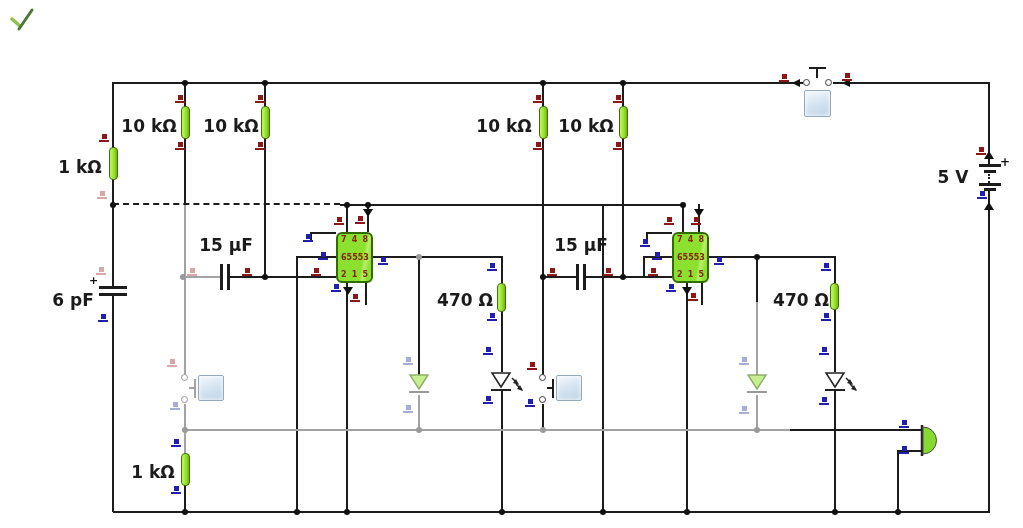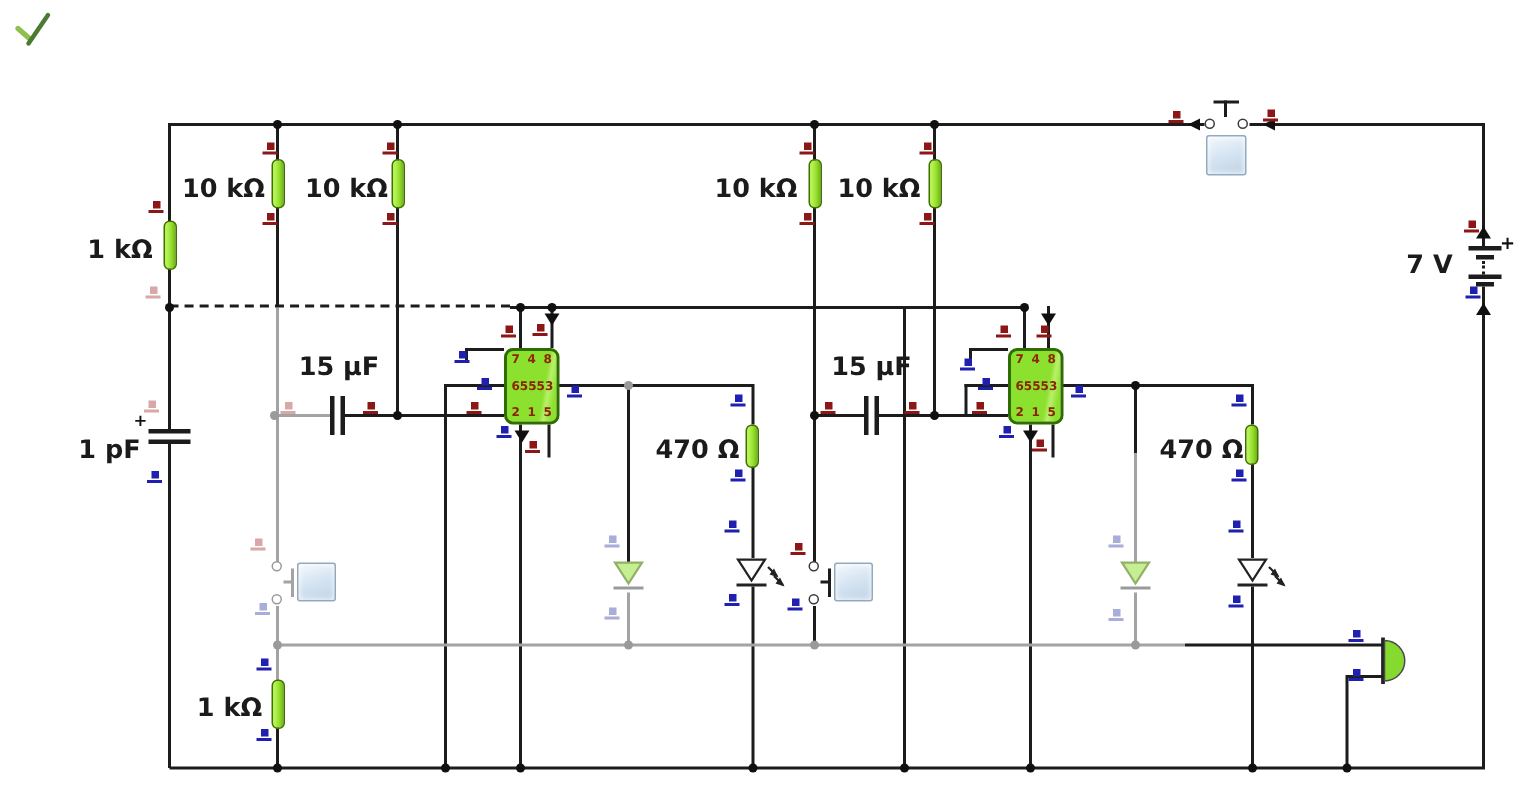--- a/index.html
+++ b/index.html
@@ -327,21 +327,21 @@
   <i class="mk mr" style="left:976px;top:147px"></i>
   <i class="mk mb" style="left:977px;top:191px"></i>
   <i class="mk mb" style="left:899px;top:420px"></i>
   <i class="mk mb" style="left:899px;top:446px"></i>
 
   <b class="lb" style="left:80px;top:157px">1 kΩ</b>
   <b class="lb" style="left:149px;top:116px">10 kΩ</b>
   <b class="lb" style="left:231px;top:116px">10 kΩ</b>
   <b class="lb" style="left:504px;top:116px">10 kΩ</b>
   <b class="lb" style="left:586px;top:116px">10 kΩ</b>
-  <b class="lb" style="left:73px;top:290px">1 pF</b>
+  <b class="lb" style="left:73px;top:290px">6 pF</b>
   <b class="lb" style="left:226px;top:235px">15 µF</b>
   <b class="lb" style="left:581px;top:235px">15 µF</b>
   <b class="lb" style="left:465px;top:290px">470 Ω</b>
   <b class="lb" style="left:801px;top:290px">470 Ω</b>
   <b class="lb" style="left:153px;top:462px">1 kΩ</b>
-  <b class="lb" style="left:953px;top:167px">7 V</b>
+  <b class="lb" style="left:953px;top:167px">5 V</b>
 
 </div>
 
 </body></html>

